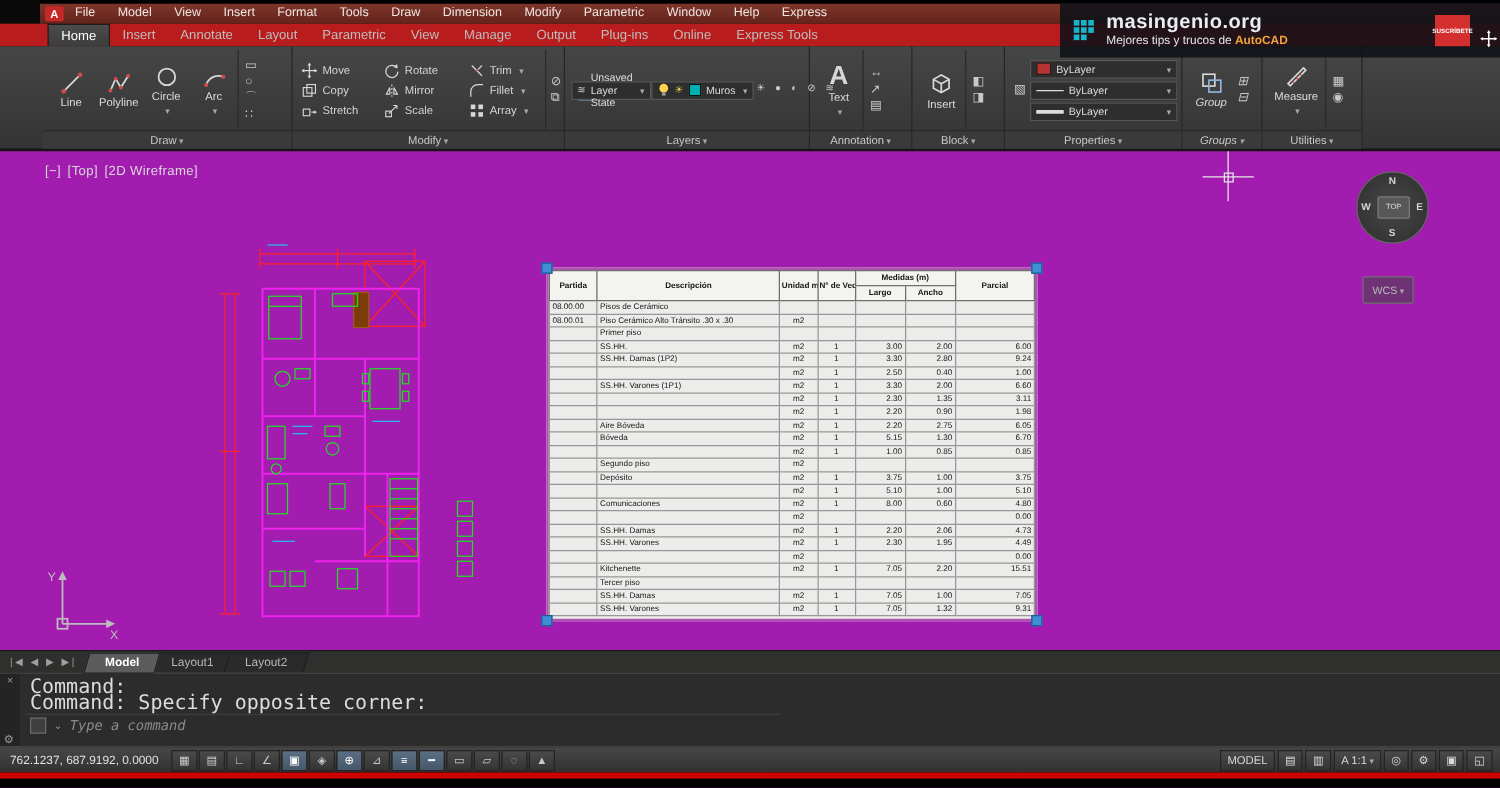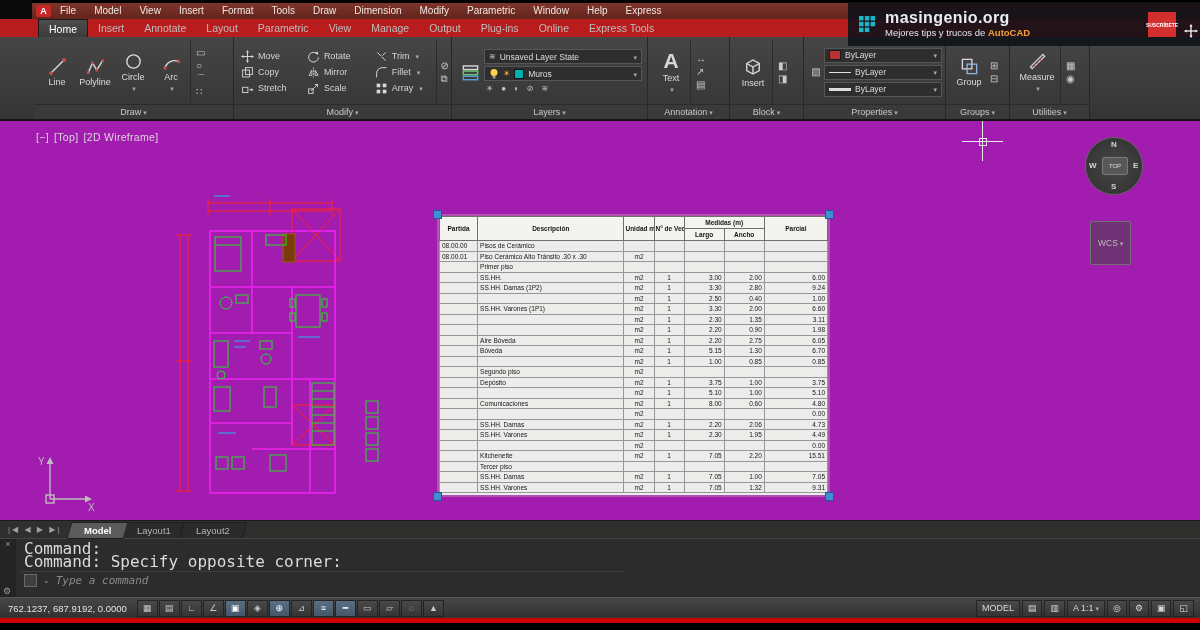--- a/index.html
+++ b/index.html
@@ -53,21 +53,21 @@
   .colorchip{width:8px;height:8px;background:#00b0b0;border:1px solid #111;flex:none;}
   
   #canvas{left:0;top:120px;width:1200px;height:400px;background:#a21caf;border-top:1px solid #141414;box-sizing:border-box;}
   #vp-controls{left:36px;top:10px;color:#d9d9d9;font-size:10.5px;letter-spacing:.3px;}
   #vp-controls span{margin-right:2px;}
   #viewcube{left:1085px;top:16px;width:56px;height:56px;border-radius:50%;
             background:radial-gradient(#474747,#2e2e2e);border:1px solid #636363;}
   .vc-letter{position:absolute;color:#d5d5d5;font-size:8px;font-weight:bold;}
   #vc-top{position:absolute;left:16px;top:19px;width:24px;height:16px;background:#585858;border:1px solid #7b7b7b;
           color:#ddd;font-size:6px;text-align:center;line-height:16px;border-radius:2px;}
-  #wcs{left:1090px;top:100px;padding:16px 7px;border:1px solid #6f6f6f;border-radius:2px;color:#bbb;
+  #wcs{left:1090px;top:100px;padding:5px 7px;border:1px solid #6f6f6f;border-radius:2px;color:#bbb;
        font-size:8.5px;background:rgba(70,70,70,.55);}
   
   #table-wrap{left:437px;top:93px;width:393px;height:283px;background:#ececea;border:2px solid #b052b0;
               box-sizing:border-box;overflow:hidden;}
   #qtable{width:100%;border-collapse:collapse;table-layout:fixed;font-size:6.5px;color:#151515;}
   #qtable th{border:1px solid #6f6f6f;font-weight:bold;font-size:6.5px;line-height:11px;background:#f3f3ef;
              white-space:nowrap;overflow:hidden;padding:0 1px;}
   #qtable td{border:1px solid #979797;line-height:9.5px;white-space:nowrap;overflow:hidden;padding:0 2px;}
   #qtable .c0,#qtable .c1{text-align:left;}
   #qtable .c2,#qtable .c3{text-align:center;}
@@ -342,21 +342,21 @@
       <div class="panel-body">
         <div class="bigbtn" style="width:28px;">
           <svg width="19" height="19" viewBox="0 0 16 16">
               <g fill="none" stroke-width="1.2">
                 <rect x="2" y="2.5" width="12" height="3" stroke="#d8d8d8"></rect>
                 <rect x="2" y="6.8" width="12" height="3" stroke="#6fc26f"></rect>
                 <rect x="2" y="11.1" width="12" height="3" stroke="#5aa0d8"></rect>
               </g>
             </svg>
         </div>
-        <div style="display:flex;flex-direction:column;justify-content:center;width:158px;">
+        <div style="display:flex;flex-direction:row;justify-content:center;width:158px;">
           <div class="drop">
             <span class="g g-approx" style="font-size:8px;"></span>
             <span class="grow">Unsaved Layer State</span>
             <span class="dd"></span>
           </div>
           <div class="drop">
             <svg width="10" height="12" viewBox="0 0 10 12">
                 <circle cx="5" cy="4.5" r="3.5" fill="#ffd34d"></circle>
                 <rect x="3.5" y="8" width="3" height="2.5" fill="#9a9a9a"></rect>
               </svg>
@@ -431,21 +431,21 @@
           <div class="drop">
             <span class="lsample thick"></span>
             <span class="grow">ByLayer</span>
             <span class="dd"></span>
           </div>
         </div>
       </div>
       <div class="panel-label"><span>Properties</span><span class="dd"></span></div>
     </div>
 
-    <div class="panel" style="width:64px;">
+    <div class="panel" style="width:64px;font-style:italic;">
       <div class="panel-body">
         <div class="bigbtn">
           <svg width="19" height="19" viewBox="0 0 16 16">
               <g fill="none" stroke-width="1.1">
                 <rect x="2" y="2" width="8" height="8" stroke="#d8d8d8"></rect>
                 <rect x="6" y="6" width="8" height="8" stroke="#8fb7e0"></rect>
               </g>
             </svg>
           <span>Group</span>
         </div>

